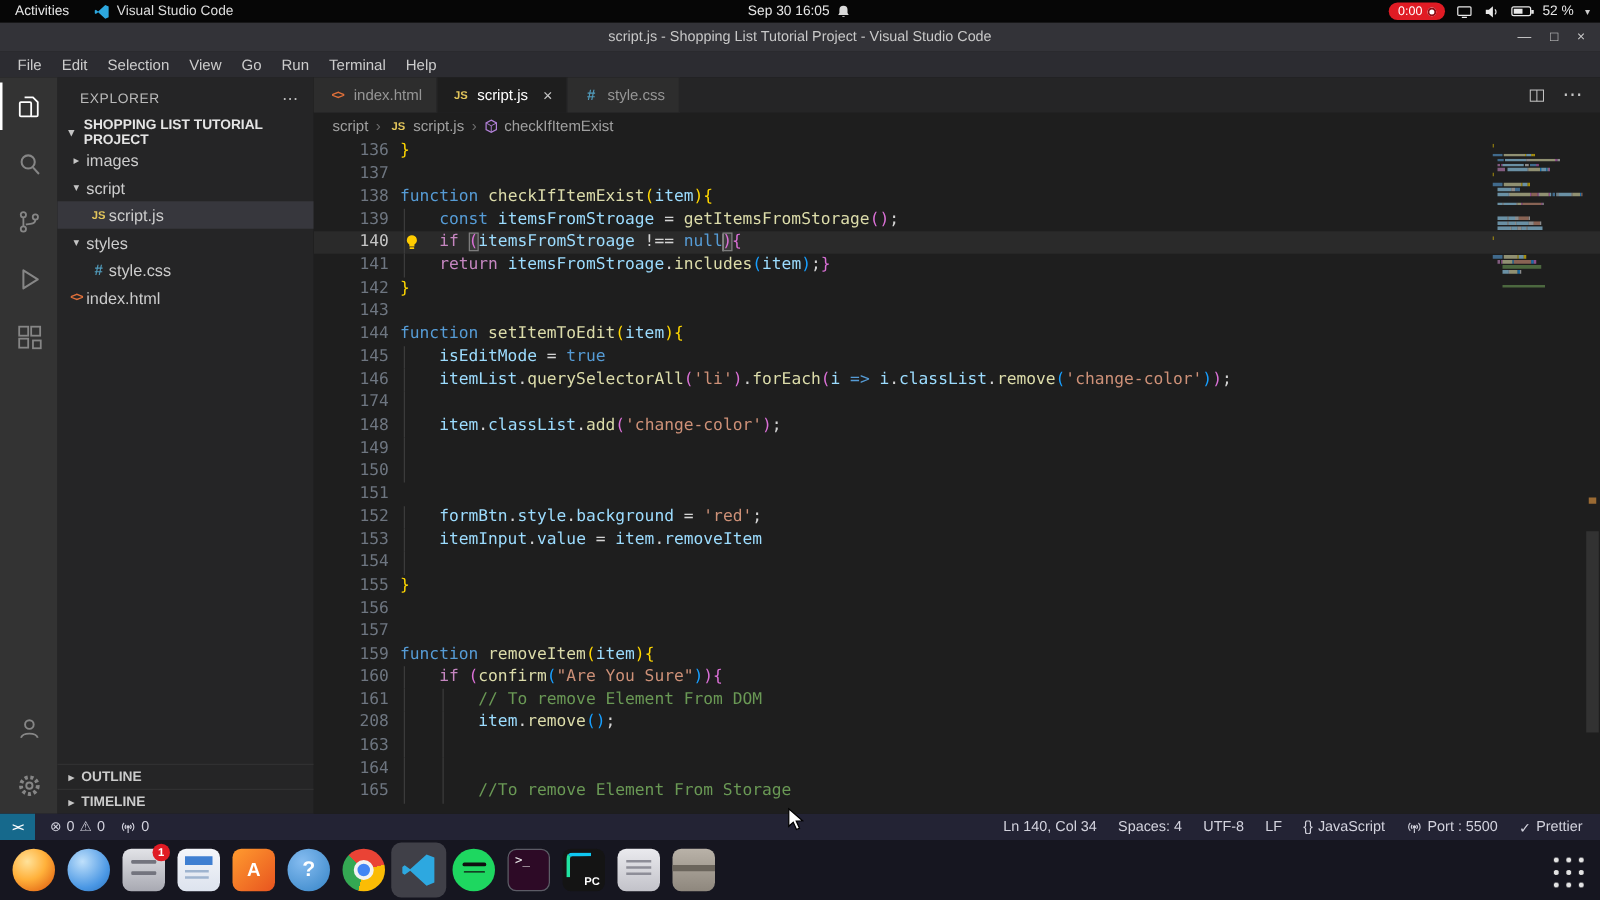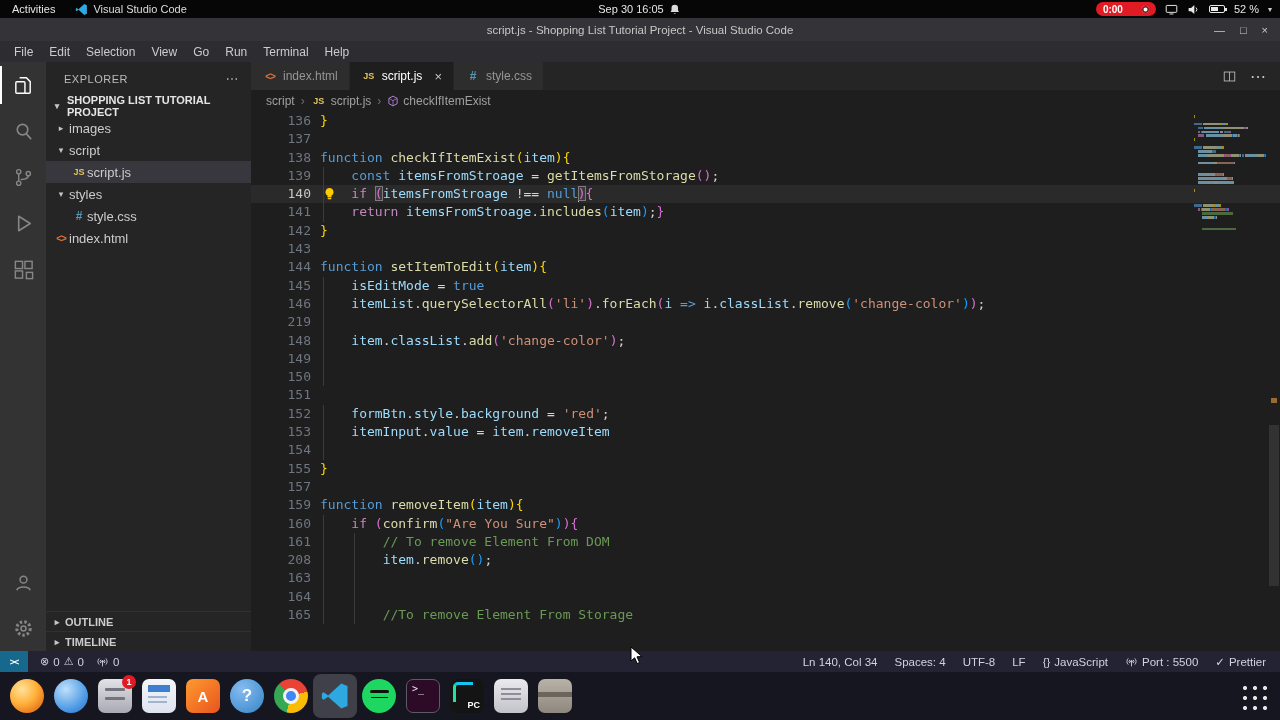--- a/index.html
+++ b/index.html
@@ -10,21 +10,21 @@
   .gnome-bar { height:18px; background:#060606; color:#e6e6e6; font-size:11px;
     display:flex; align-items:center; position:relative; z-index:30; }
   .gb-activities { padding:0 12px; height:100%; display:flex; align-items:center; }
   .gb-app { display:flex; align-items:center; gap:5px; padding:0 8px; color:#dddddd; }
   .gb-app svg { width:12px; height:12px; }
   .gb-clock { position:absolute; left:50%; transform:translateX(-50%);
     display:flex; align-items:center; gap:5px; }
   .gb-clock svg { width:10px; height:10px; }
   .gb-right { margin-left:auto; display:flex; align-items:center; gap:9px; padding-right:8px; }
   .rec-pill { background:var(--record,#e01b24); color:#fff; border-radius:8px; height:14px;
-    display:flex; align-items:center; gap:19px; padding:0 7px; font-size:10px; font-weight:bold; }
+    display:flex; align-items:center; gap:4px; padding:0 7px; font-size:10px; font-weight:normal; }
   .rec-dot { width:7px; height:7px; border-radius:50%; background:#fff; box-shadow:inset 0 0 0 1.5px #8f0e16; }
   .gb-right svg { width:13px; height:13px; }
   .battery { width:16px; height:8px; border:1px solid #e8e8e8; border-radius:2px; position:relative; }
   .battery::before { content:""; position:absolute; left:1px; top:1px; bottom:1px; width:52%; background:#e8e8e8; }
   .battery::after { content:""; position:absolute; right:-3px; top:1.5px; width:2px; height:3px; background:#e8e8e8; }
   .gb-caret { font-size:8px; color:#cfcfcf; }
 
   
   .vscode { height:654px; display:flex; flex-direction:column; }
   .titlebar { height:23px; background:#333338; display:flex; align-items:center; position:relative; flex:none; }
@@ -431,21 +431,21 @@
             </div>
             <div class="crow">
               <div class="ln">145</div>
               <div class="lc"><i class="guide" style="left: 0.4ch;"></i><span class="tk p">    </span><span class="tk v">isEditMode</span><span class="tk p"> = </span><span class="tk k">true</span></div>
             </div>
             <div class="crow">
               <div class="ln">146</div>
               <div class="lc"><i class="guide" style="left: 0.4ch;"></i><span class="tk p">    </span><span class="tk v">itemList</span><span class="tk p">.</span><span class="tk f">querySelectorAll</span><span class="tk g2">(</span><span class="tk s">'li'</span><span class="tk g2">)</span><span class="tk p">.</span><span class="tk f">forEach</span><span class="tk g2">(</span><span class="tk v">i</span><span class="tk p"> </span><span class="tk k">=&gt;</span><span class="tk p"> </span><span class="tk v">i</span><span class="tk p">.</span><span class="tk v">classList</span><span class="tk p">.</span><span class="tk f">remove</span><span class="tk g3">(</span><span class="tk s">'change-color'</span><span class="tk g3">)</span><span class="tk g2">)</span><span class="tk p">;</span></div>
             </div>
             <div class="crow">
-              <div class="ln">219</div>
+              <div class="ln">174</div>
               <div class="lc"><i class="guide" style="left: 0.4ch;"></i></div>
             </div>
             <div class="crow">
               <div class="ln">148</div>
               <div class="lc"><i class="guide" style="left: 0.4ch;"></i><span class="tk p">    </span><span class="tk v">item</span><span class="tk p">.</span><span class="tk v">classList</span><span class="tk p">.</span><span class="tk f">add</span><span class="tk g2">(</span><span class="tk s">'change-color'</span><span class="tk g2">)</span><span class="tk p">;</span></div>
             </div>
             <div class="crow">
               <div class="ln">149</div>
               <div class="lc"><i class="guide" style="left: 0.4ch;"></i></div>
             </div>
@@ -464,20 +464,24 @@
               <div class="ln">153</div>
               <div class="lc"><i class="guide" style="left: 0.4ch;"></i><span class="tk p">    </span><span class="tk v">itemInput</span><span class="tk p">.</span><span class="tk v">value</span><span class="tk p"> = </span><span class="tk v">item</span><span class="tk p">.</span><span class="tk v">removeItem</span></div>
             </div>
             <div class="crow">
               <div class="ln">154</div>
               <div class="lc"><i class="guide" style="left: 0.4ch;"></i></div>
             </div>
             <div class="crow">
               <div class="ln">155</div>
               <div class="lc"><span class="tk g1">}</span></div>
+            </div>
+            <div class="crow">
+              <div class="ln">156</div>
+              <div class="lc"></div>
             </div>
             <div class="crow">
               <div class="ln">157</div>
               <div class="lc"></div>
             </div>
             <div class="crow">
               <div class="ln">159</div>
               <div class="lc"><span class="tk k">function</span><span class="tk p"> </span><span class="tk f">removeItem</span><span class="tk g1">(</span><span class="tk v">item</span><span class="tk g1">)</span><span class="tk g1">{</span></div>
             </div>
             <div class="crow">

